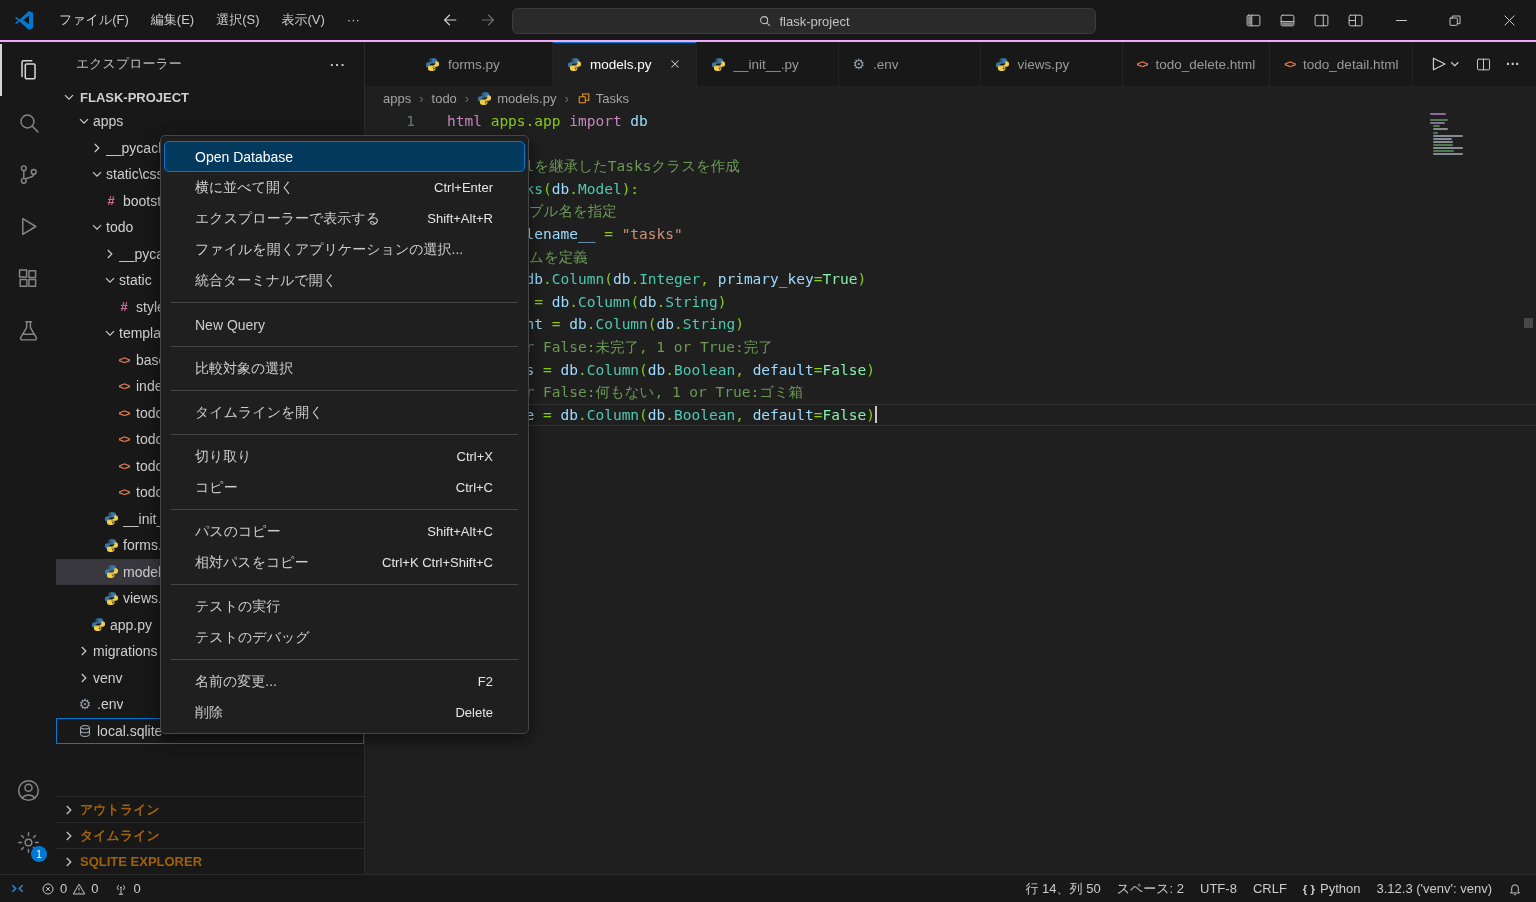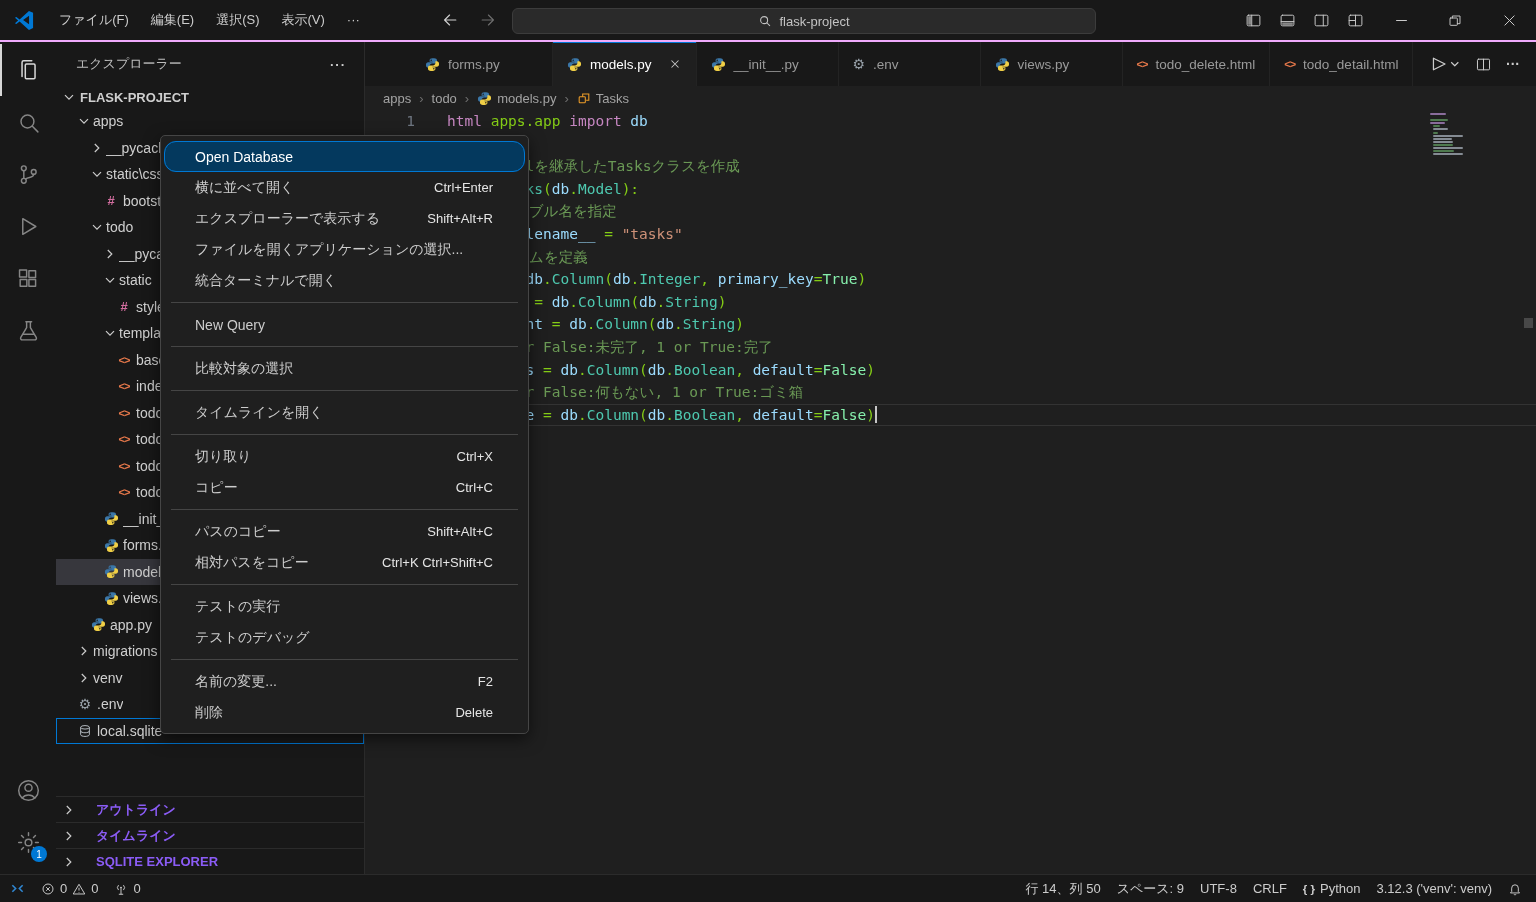--- a/index.html
+++ b/index.html
@@ -45,21 +45,21 @@
     color:#cfcfcf;padding-left:4px;gap:2px;flex:none}
   .tree{flex:1;overflow:hidden}
   .tree-row{height:26.5px;display:flex;align-items:center;font-size:14px;color:#cfcfcf;white-space:nowrap}
   .tree-row.selected{background:#37373d}
   .tree-row.focused{outline:1px solid #0078d4;outline-offset:-1px}
   .chev{width:18px;display:inline-flex;justify-content:center;flex:none}
   .ficon{width:20px;display:inline-flex;justify-content:center;margin-right:2px;flex:none}
   .tlabel{overflow:hidden;text-overflow:clip}
   .bottom-sections{flex:none}
   .bsec{height:26px;border-top:1px solid #2b2b2b;display:flex;align-items:center;font-weight:700;
-    font-size:13px;color:#8b5cf6;padding-left:4px;gap:18px}
+    font-size:13px;color:#a16207;padding-left:4px;gap:2px}
   .fi-css{color:#d16d9e;font-size:13px;font-weight:700}
   .fi-html{color:#e8794b;font-size:11px;font-weight:700;letter-spacing:-1px}
   .fi-gear{color:#97a0a8;font-size:14px;font-weight:400}
   .fi-braces{font-weight:700;font-size:11.5px}
 
   
   .editor{flex:1;position:relative;background:#1f1f1f;min-width:0}
   .tabbar{height:44px;background:#181818;position:relative;overflow:hidden;display:flex}
   .tabs{display:flex;height:100%}
   .tab-spacer{width:46px;flex:none}
@@ -96,21 +96,21 @@
     border-top:1px solid #2b2b2b;display:flex;align-items:center;justify-content:space-between;
     font-size:13px;color:#cccccc;z-index:40;padding:0 6px 0 2px}
   .sb-left,.sb-right{display:flex;align-items:center;height:100%}
   .sb-item{display:flex;align-items:center;gap:5px;padding:0 8px;height:100%}
 
   
   .context-menu{position:absolute;left:160px;top:135px;width:369px;background:#1f1f1f;
     border:1px solid #454545;border-radius:5px;box-shadow:0 5px 16px rgba(0,0,0,.55);
     padding:5px 0;font-size:14px;z-index:100}
   .cm-item{height:31px;display:flex;align-items:center;justify-content:space-between;
-    padding:0 32px 0 31px;margin:0 3px;border-radius:12px;color:#cccccc}
+    padding:0 32px 0 31px;margin:0 3px;border-radius:5px;color:#cccccc}
   .cm-item.selected{background:#04395e;color:#fff;outline:1px solid #0078d4;outline-offset:-1px}
   .cm-key{color:#e5e5e5;font-size:13px;margin-left:20px;white-space:nowrap}
   .cm-sep{height:1px;background:#454545;margin:6px 10px}
 </style>
 </head>
 <body>
 
 <div class="titlebar">
   <span class="logo icon">
       <svg width="22" height="22" viewBox="0 0 24 24">
@@ -675,21 +675,21 @@
           </svg>
         </span>
         <span>0</span>
       </div>
     </div>
   <div class="sb-right" id="sb-right">
       <div class="sb-item">
         <span>行 14、列 50</span>
       </div>
       <div class="sb-item">
-        <span>スペース: 9</span>
+        <span>スペース: 2</span>
       </div>
       <div class="sb-item">
         <span>UTF-8</span>
       </div>
       <div class="sb-item">
         <span>CRLF</span>
       </div>
       <div class="sb-item">
         <span class="icon">
           <b class="fi-braces">{ }</b>

